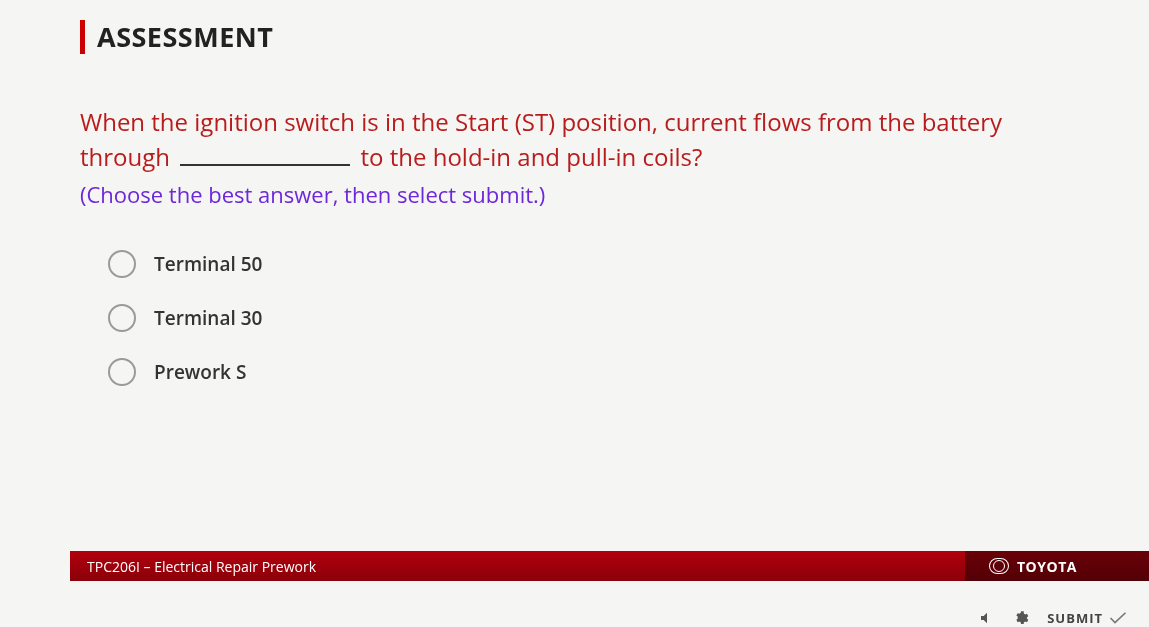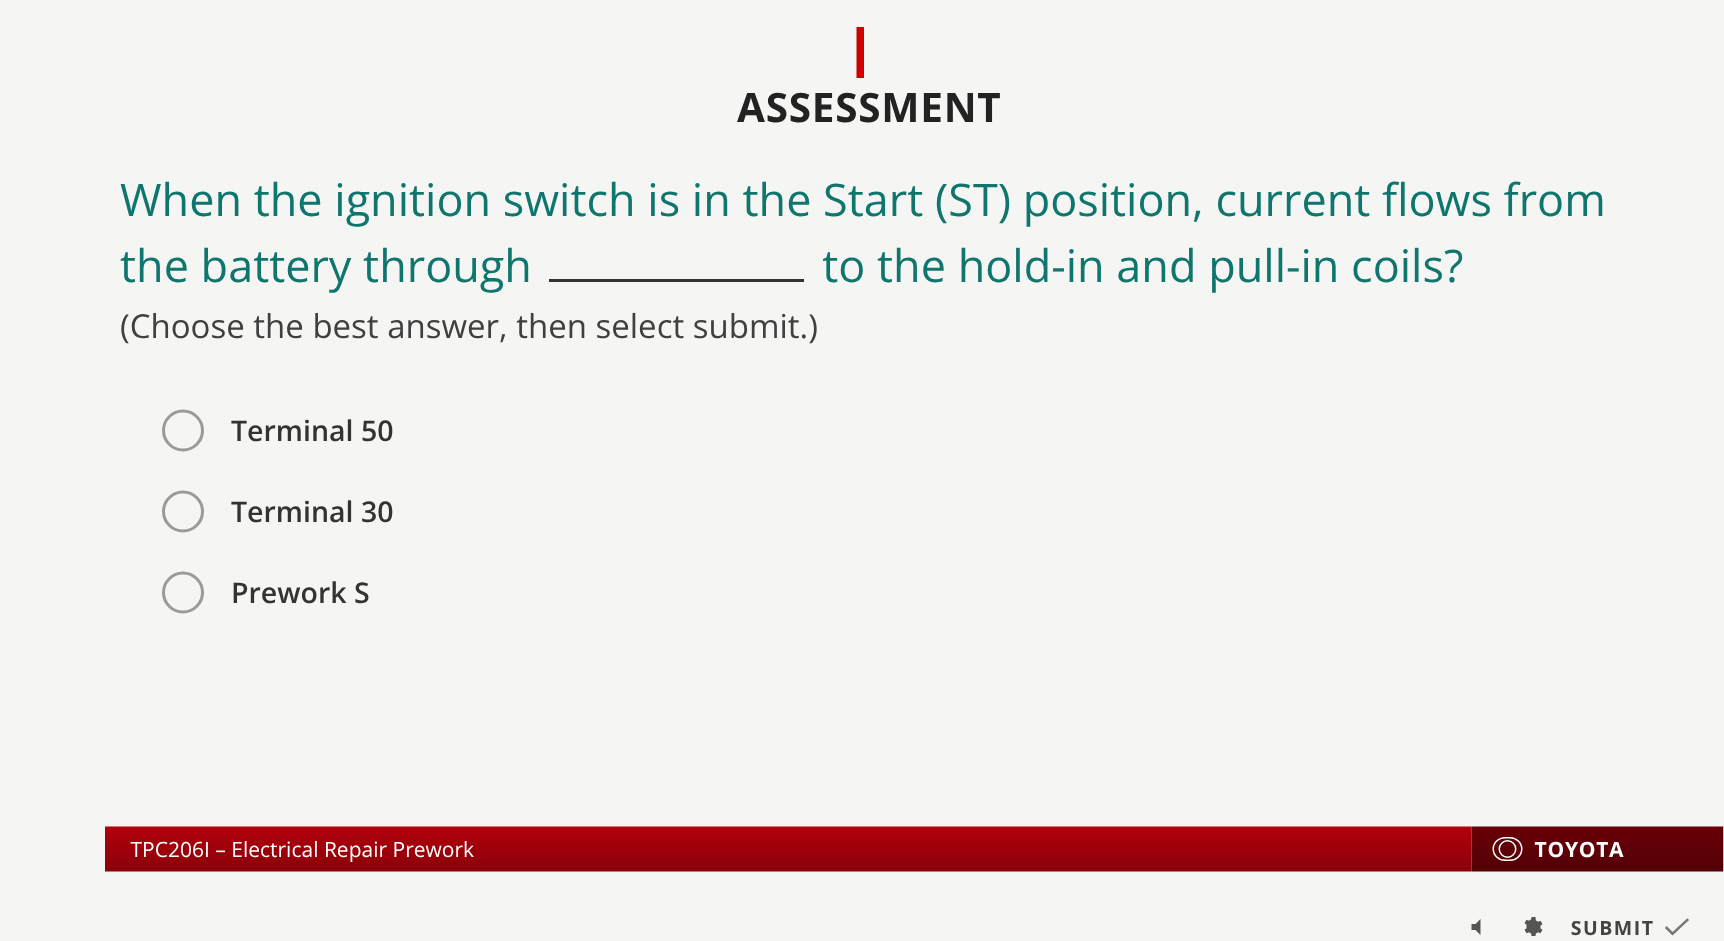--- a/index.html
+++ b/index.html
@@ -10,51 +10,50 @@
   background: #f5f5f3;
   position: relative;
   overflow: hidden;
 }
 .content {
   padding: 18px 70px 0 80px;
 }
 .heading-wrap {
   display: flex;
   align-items: center;
-  margin-bottom: 22px;
-  flex-direction: column;
+  margin-bottom: 50px;
 }
 .red-bar {
   width: 5px;
   height: 34px;
   background: #c00;
   margin-right: 12px;
 }
 .heading {
   font-size: 27px;
   font-weight: 700;
   letter-spacing: 0.5px;
   color: #222;
 }
 .question {
-  font-size: 30px;
-  color: #0f766e;
+  font-size: 24px;
+  color: #b91c1c;
   line-height: 1.45;
   margin-bottom: 4px;
 }
 .blank {
   display: inline-block;
   border-bottom: 2px solid #333;
   width: 170px;
   vertical-align: baseline;
   margin: 0 4px;
 }
 .instruction {
   font-size: 22px;
-  color: #404040;
+  color: #6d28d9;
   margin-bottom: 41px;
 }
 .options {
   margin-left: 28px;
   margin-top: 14px;
 }
 .option {
   display: flex;
   align-items: center;
   margin-bottom: 26px;
@@ -86,27 +85,27 @@
   flex: 1;
   background: linear-gradient(to bottom, #b2000c 0%, #8a000a 100%);
   color: #fff;
   font-size: 14px;
   display: flex;
   align-items: center;
   padding-left: 17px;
   text-align: right;
 }
 .brand-strip {
-  width: 168px;
+  width: 184px;
   background: linear-gradient(to bottom, #6a0008 0%, #520006 100%);
   color: #fff;
   display: flex;
   align-items: center;
   gap: 8px;
-  padding-left: 14px;
+  padding-left: 24px;
   font-size: 14px;
   font-weight: 700;
   letter-spacing: 0.5px;
 }
 .brand-logo {
   width: 20px; height: 16px;
   border: 1.5px solid #fff;
   border-radius: 50%/60%;
   position: relative;
 }

